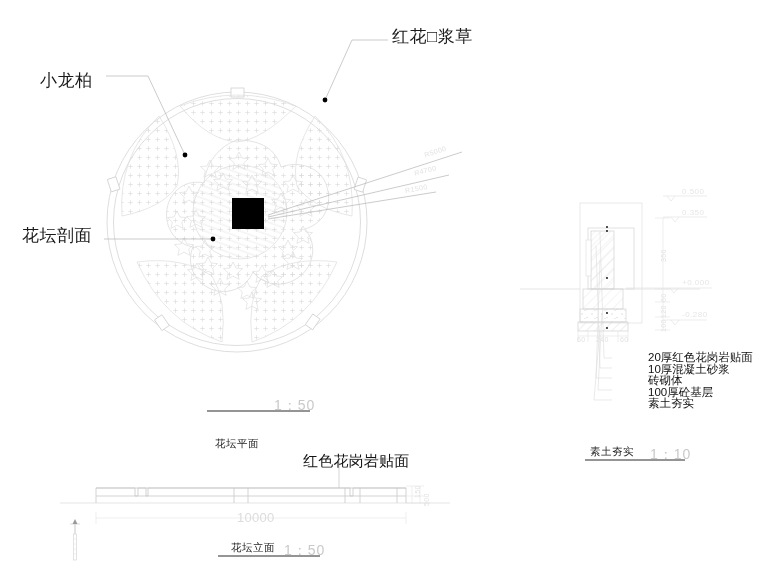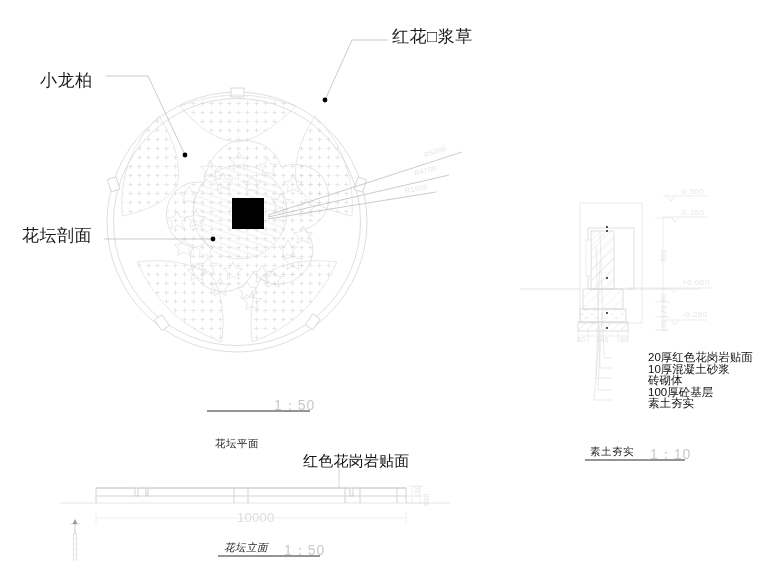--- a/index.html
+++ b/index.html
@@ -365,16 +365,16 @@
   <div class="txt title-cn" style="left:590px; top:446px;">素土夯实</div>
   <div class="txt title-scale" style="left:650px; top:447px;text-align:center;">1：10</div>
 
   <div class="txt lbl-mat" style="left:303px; top:453px;">红色花岗岩贴面</div>
 
   <div class="txt dim-faint2" style="left:237px; top:511px;">10000</div>
 
   <div class="txt dim-faint rot90" style="left:414px; top:498px;">150</div>
   <div class="txt dim-faint rot90" style="left:423px; top:506px;">500</div>
 
-  <div class="txt title-cn" style="left:224px; top:542px;font-style:italic;">花坛立面</div>
+  <div class="txt title-cn" style="left:231px; top:542px;">花坛立面</div>
   <div class="txt title-scale" style="left:284px; top:543px;">1：50</div>
 
 </div>
 
 </body></html>

